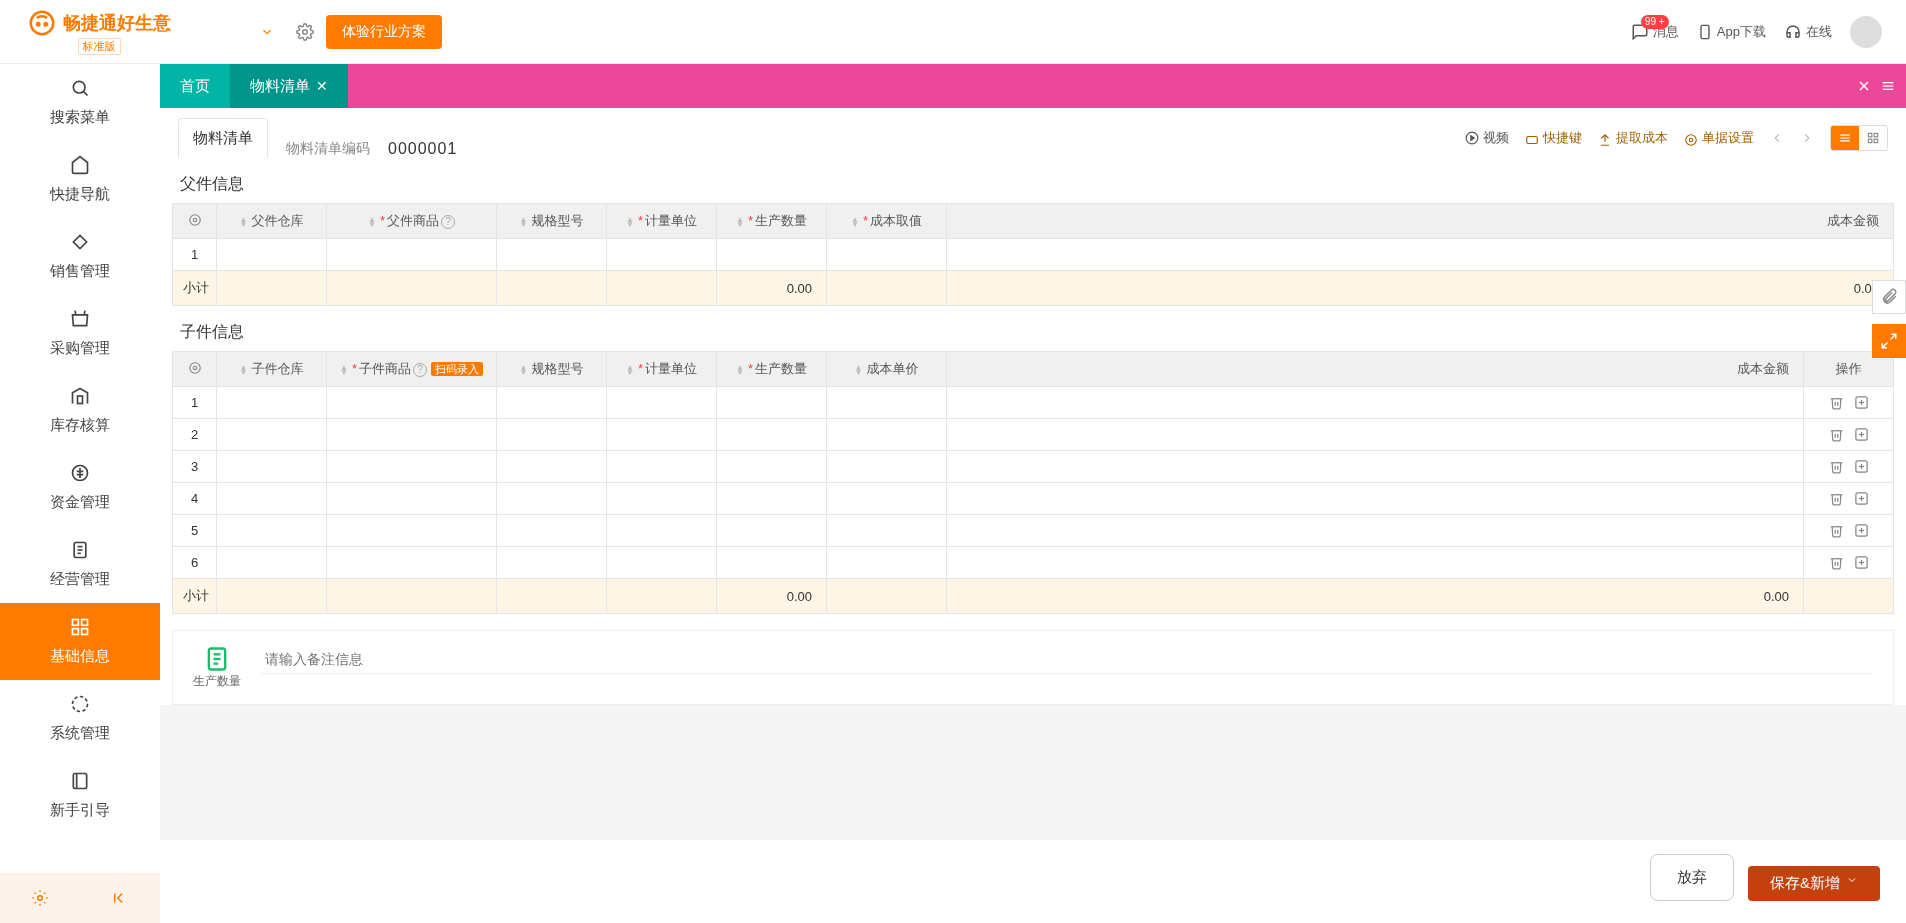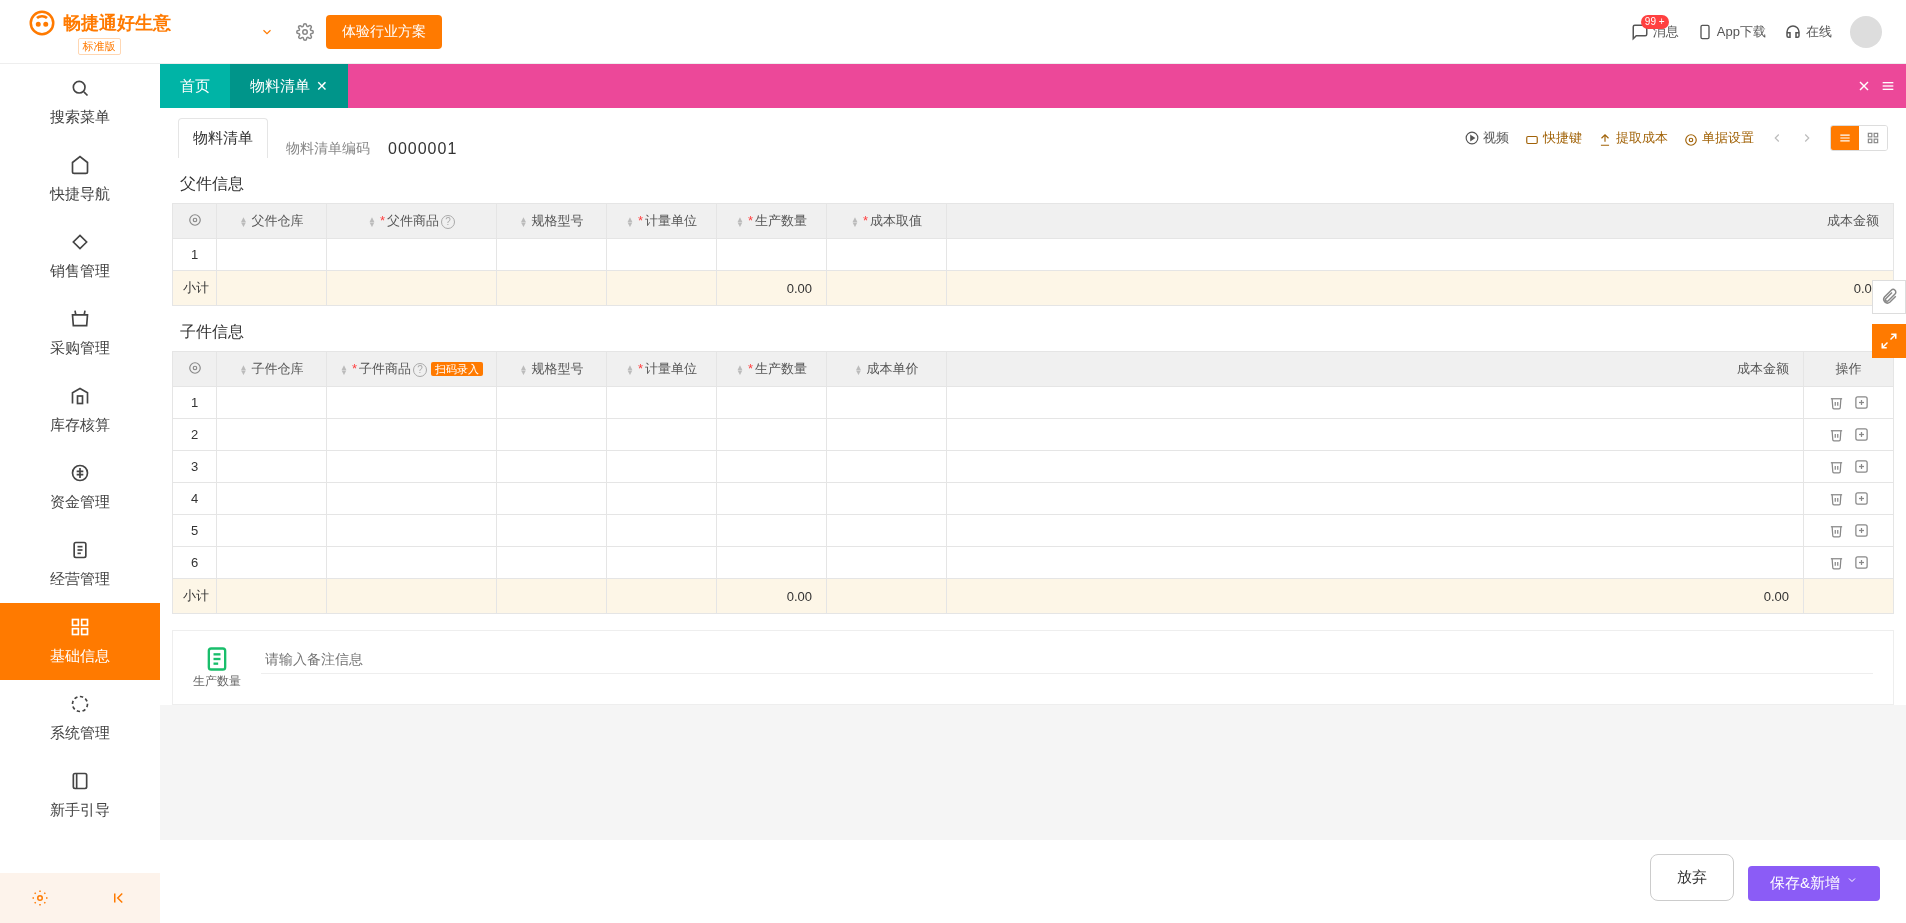--- a/index.html
+++ b/index.html
@@ -74,21 +74,21 @@
 
 
 .remark-block { margin:16px 12px 0 12px; background:#fff; border:1px solid #eee; display:flex; gap:20px; padding:14px 20px; align-items:flex-start;}
 .remark-left { display:flex; flex-direction:column; align-items:center; color:#666; font-size:12px;}
 .remark-left svg { width:28px; height:28px; color:#19be6b;}
 .remark-input { flex:1; border:none; outline:none; font-size:14px; color:#333; padding:6px 4px; border-bottom:1px solid #eee;}
 
 
 .page-footer { margin-top:auto; background:#fff; display:flex; justify-content:flex-end; gap:14px; padding:14px 26px 22px; }
 .btn-outline { background:#fff; border:1px solid #ccc; color:#333; padding:8px 26px; border-radius:8px; cursor:pointer; font-size:15px;}
-.btn-primary-lg { background:#8b5cf6; color:#fff; border:none; padding:8px 22px; border-radius:4px; cursor:pointer; font-size:15px; display:flex; gap:6px;margin-top:12px;}
+.btn-primary-lg { background:#c2410c; color:#fff; border:none; padding:8px 22px; border-radius:4px; cursor:pointer; font-size:15px; display:flex; gap:6px;margin-top:12px;}
 
 
 .right-rail { position:fixed; right:0; top:280px; display:flex; flex-direction:column; gap:10px;}
 .rail-btn { width:34px; height:34px; background:#fff; border:1px solid #ddd; display:flex; align-items:center; justify-content:center; color:#888; cursor:pointer;}
 .rail-btn.orange { background:#ff7a00; border-color:#ff7a00; color:#fff;}
 
 .num-right { text-align:right !important; padding-right:14px !important;}
 .col-gear { width:44px;}
 .col-wide { width:auto;}
 .col-op { width:90px;}

